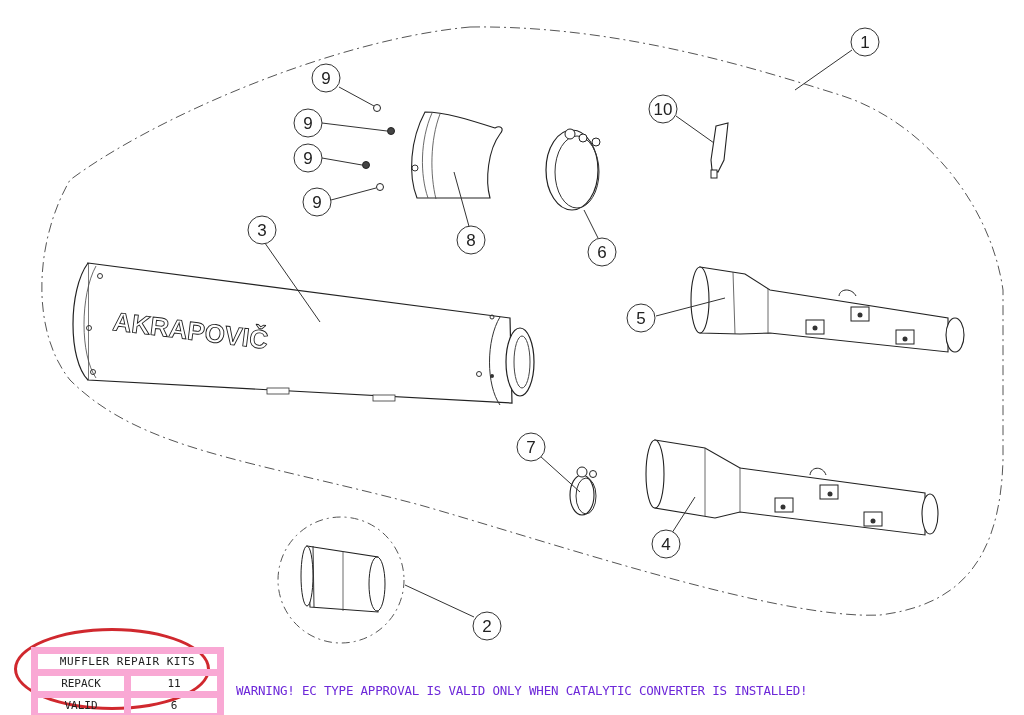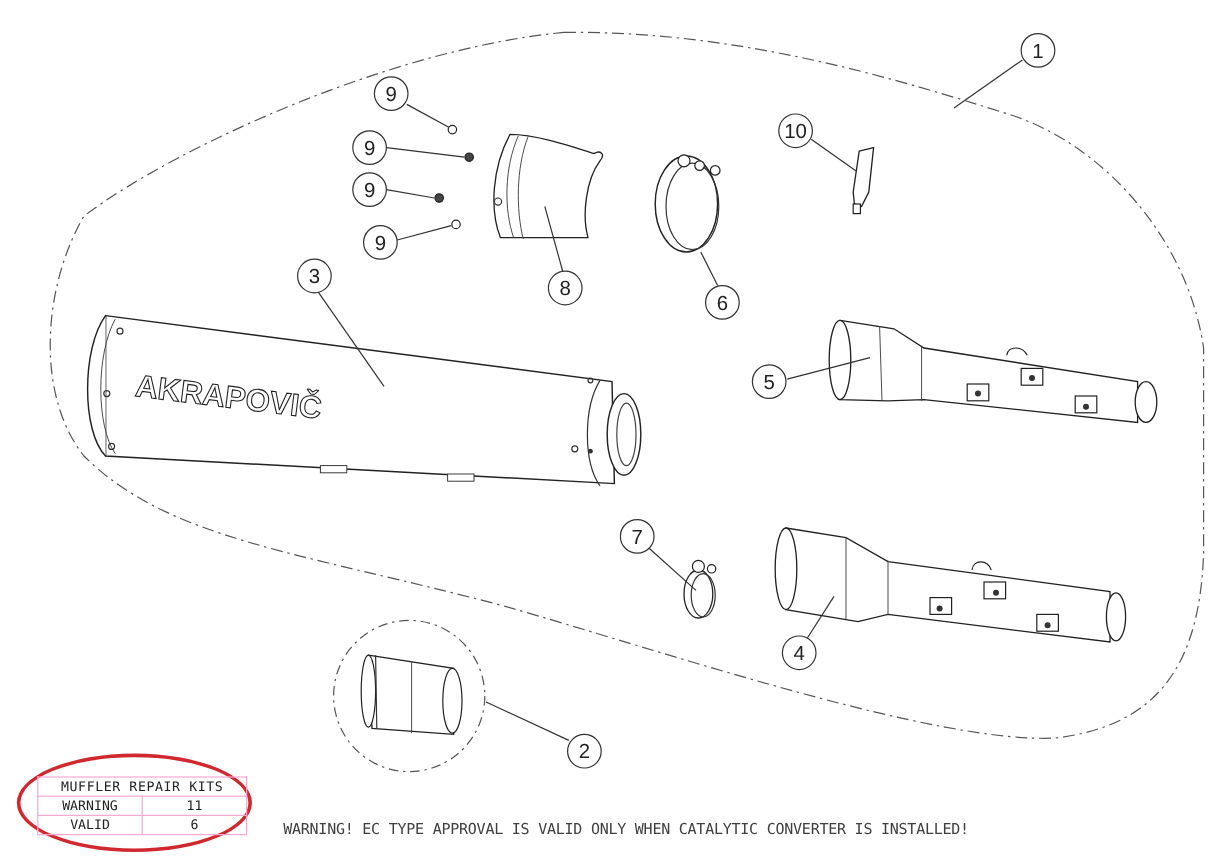--- a/index.html
+++ b/index.html
@@ -1,25 +1,25 @@
 <!DOCTYPE html>
 <html><head>
 <meta charset="utf-8">
 <style>
   html, body { margin:0; padding:0; background:#ffffff; }
   body { width:1024px; height:715px; position:relative; overflow:hidden; font-family:"Liberation Sans", sans-serif; }
   #drawing { position:absolute; left:0; top:0; width:1024px; height:715px; }
   .callout-text { font-family:"Liberation Sans", sans-serif; font-size:17px; fill:#222; }
   .kits-table { position:absolute; left:31px; top:647px; border-collapse:collapse; font-family:"DejaVu Sans Mono", monospace; font-size:11px; color:#222; }
-  .kits-table td, .kits-table th { border:1px solid #f9a8d4; padding:0 4px; height:15px; font-weight:normal; text-align:center; }
+  .kits-table td, .kits-table th { border:7px solid #f9a8d4; padding:0 4px; height:15px; font-weight:normal; text-align:center; }
   .kits-table th { letter-spacing:0.5px; }
   .kits-table td.name { width:78px; }
   .kits-table td.num { width:78px; }
   .red-ellipse { position:absolute; left:14px; top:628px; width:196px; height:82px; border:3px solid #d0282e; border-radius:50%; box-sizing:border-box; }
-  .warning { position:absolute; left:236px; top:683px; font-family:"DejaVu Sans Mono", monospace; font-size:12.5px; color:#404040; letter-spacing:-0.2px; white-space:nowrap; }
+  .warning { position:absolute; left:236px; top:683px; font-family:"DejaVu Sans Mono", monospace; font-size:12.5px; color:#6d28d9; letter-spacing:-0.2px; white-space:nowrap; }
 </style>
 </head>
 <body>
 
 <svg id="drawing" viewBox="0 0 1024 715" xmlns="http://www.w3.org/2000/svg">
 
   <path d="M 470 27 C 620 25, 760 70, 840 95 C 920 120, 990 200, 1003 290 L 1003 460 C 1000 560, 960 605, 880 615 C 780 620, 560 545, 420 505 C 250 460, 140 450, 70 380 C 30 330, 35 240, 70 180 C 150 120, 330 40, 470 27 Z" fill="none" stroke="#555" stroke-width="1" stroke-dasharray="10,4,2,4"></path>
 
   <line x1="795" y1="90" x2="852" y2="50" stroke="#333" stroke-width="1"></line>
 
@@ -180,21 +180,21 @@
     </g>
 </svg>
 
 <div class="red-ellipse"></div>
 <table class="kits-table">
   <tbody>
       <tr>
     <th colspan="2">MUFFLER REPAIR KITS</th>
   </tr>
   <tr>
-    <td class="name">WARNING</td>
+    <td class="name">REPACK</td>
     <td class="num">11</td>
   </tr>
   <tr>
     <td class="name">VALID</td>
     <td class="num">6</td>
   </tr>
 </tbody>
   </table>
 
 <div class="warning">WARNING! EC TYPE APPROVAL IS VALID ONLY WHEN CATALYTIC CONVERTER IS INSTALLED!</div>

